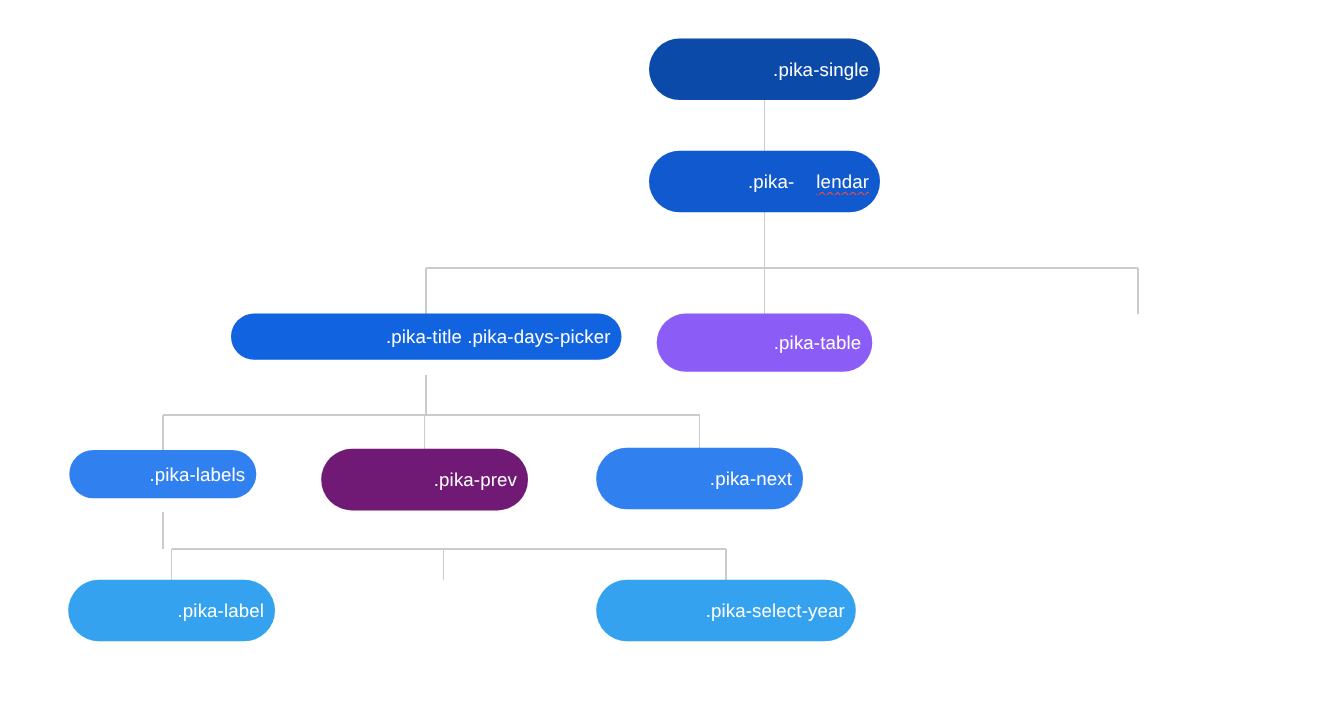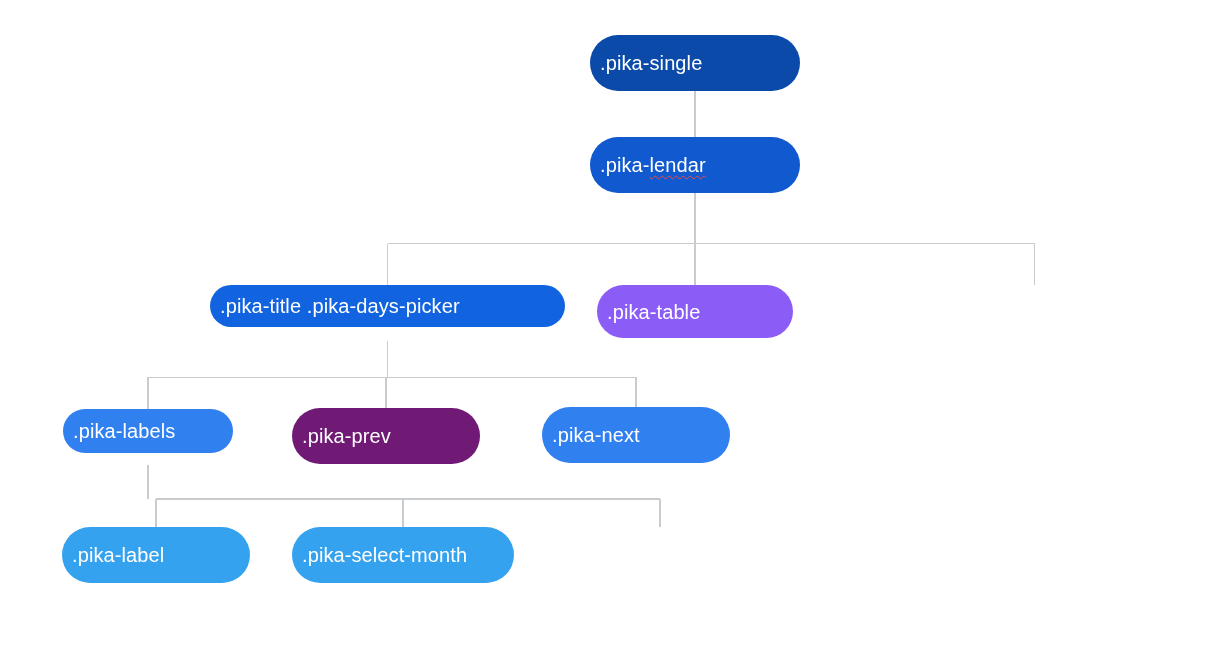--- a/index.html
+++ b/index.html
@@ -25,41 +25,42 @@
     top: 0;
     width: 1218px;
     height: 662px;
     pointer-events: none;
   }
   .node {
     position: absolute;
     box-sizing: border-box;
     display: flex;
     align-items: center;
-    justify-content: flex-start;
+    justify-content: flex-end;
     border-radius: 999px;
     color: #ffffff;
-    font-size: 20px;
+    font-size: 17px;
     font-weight: 400;
     letter-spacing: 0.1px;
     white-space: nowrap;
     text-align: center;
     line-height: 1;
     z-index: 2;
     user-select: none;
   }
   .node-label {
     display: inline-block;
     padding: 0 10px;
   }
   
   .misspelled {
     text-decoration: underline wavy #f4493c;
     text-decoration-thickness: 1.4px;
     text-underline-offset: 2.5px;
+    margin-left: 20px;
     -webkit-text-decoration: underline wavy #f4493c;
   }
 </style>
 </head>
 <body>
 
 <div id="diagram">
   <svg id="connectors" viewBox="0 0 1218 662" width="1218" height="662">
       <line x1="695" y1="91" x2="695" y2="137" stroke="#c9ccce" stroke-width="1.4" shape-rendering="crispEdges"></line>
       <line x1="695" y1="193" x2="695" y2="243.6" stroke="#c9ccce" stroke-width="1.4" shape-rendering="crispEdges"></line>
@@ -95,16 +96,16 @@
     </div>
     <div class="node" style="left: 292px; top: 408px; width: 188px; height: 56px; background: #701a75;">
       <span class="node-label">.pika-prev</span>
     </div>
     <div class="node" style="left: 542px; top: 407px; width: 188px; height: 56px; background: rgb(48, 128, 240);">
       <span class="node-label">.pika-next</span>
     </div>
     <div class="node" style="left: 62px; top: 527px; width: 188px; height: 56px; background: rgb(53, 162, 239);">
       <span class="node-label">.pika-label</span>
     </div>
-    <div class="node" style="left: 292px; top: 527px; width: 222px; height: 56px; background: rgb(53, 162, 239);">
-      <span class="node-label">.pika-select-month</span>
+    <div class="node" style="left: 542px; top: 527px; width: 236px; height: 56px; background: rgb(53, 162, 239);">
+      <span class="node-label">.pika-select-year</span>
     </div>
   </div>
 
 </body></html>

